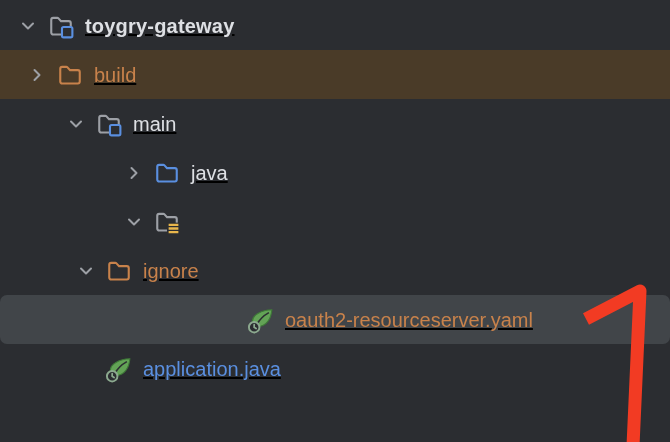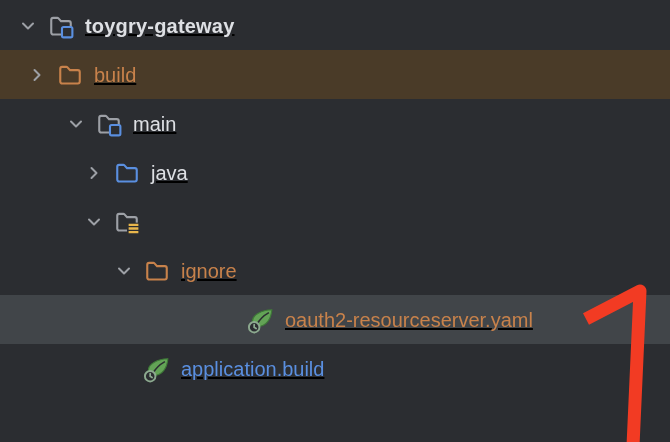--- a/index.html
+++ b/index.html
@@ -5,26 +5,26 @@
   html,body{margin:0;padding:0;}
   body{
     width:670px;height:442px;overflow:hidden;position:relative;
     background:#2B2D31;
     font-family:"Liberation Sans", sans-serif;
     -webkit-font-smoothing:antialiased;
   }
   .tree{position:absolute;inset:0;padding-top:1px;}
   .row{display:flex;align-items:center;height:49px;box-sizing:border-box;cursor:pointer;text-decoration:underline;}
   .row.bg-brown{background:#4A3B28;padding-left:19px;}
-  .row.bg-gray{background:#414549;}
+  .row.bg-gray{background:#414549;border-radius:7px;}
   .lvl0{padding-left:10px}
   .lvl1{padding-left:50px}
   .lvl2{padding-left:58px}
-  .lvl3{padding-left:76px}
-  .lvl4{padding-left:106px}
+  .lvl3{padding-left:116px}
+  .lvl4{padding-left:68px}
   .lvl5{padding-left:210px}
   .slot{width:36px;min-width:36px;display:flex;align-items:center;justify-content:center;}
   .ic{width:30px;min-width:30px;display:flex;align-items:center;justify-content:center;margin-right:9px;}
   .lbl{font-size:20px;line-height:1;white-space:nowrap;color:#DEE0E4;}
   .lbl.bold{font-weight:700;letter-spacing:.2px;}
   .lbl.excluded{color:#C8824B;}
   .lbl.modified{color:#5A8FE0;}
   svg{display:block;}
   .annotation{position:absolute;left:0;top:0;pointer-events:none;z-index:10;}
 </style>
@@ -137,20 +137,20 @@
   <div class="row lvl4">
     <span class="slot"></span>
     <span class="ic">
       <svg width="28" height="28" viewBox="0 0 16 16">
         <path d="M14.2 2.2 C8.5 2.4 3 4.9 3 9 C3 10.7 4.2 11.8 5.9 11.8 C11.3 11.8 13.8 7 14.2 2.2 Z" fill="#63A356" stroke="#3F7A38" stroke-width="0.6"></path>
         <path d="M12.5 3.8 C10 5.2 7.2 7.6 5.6 10.6" fill="none" stroke="#2B2D31" stroke-width="0.9"></path>
         <circle cx="4.1" cy="12.1" r="3" fill="#2B2D31" stroke="#8CA98F" stroke-width="1.1"></circle>
         <path d="M4.1 10.7 V12.2 L5.2 12.9" fill="none" stroke="#8CA98F" stroke-width="1" stroke-linecap="round"></path>
       </svg>
     </span>
-    <span class="lbl modified">application.build</span>
+    <span class="lbl modified">application.java</span>
   </div>
 
 </div>
 
 <svg class="annotation" width="670" height="442" viewBox="0 0 670 442">
   <path d="M586 319 L640 291 L633 446" fill="none" stroke="#F23B23" stroke-width="13" stroke-linejoin="round" stroke-linecap="butt"></path>
 </svg>
 
 </body></html>

